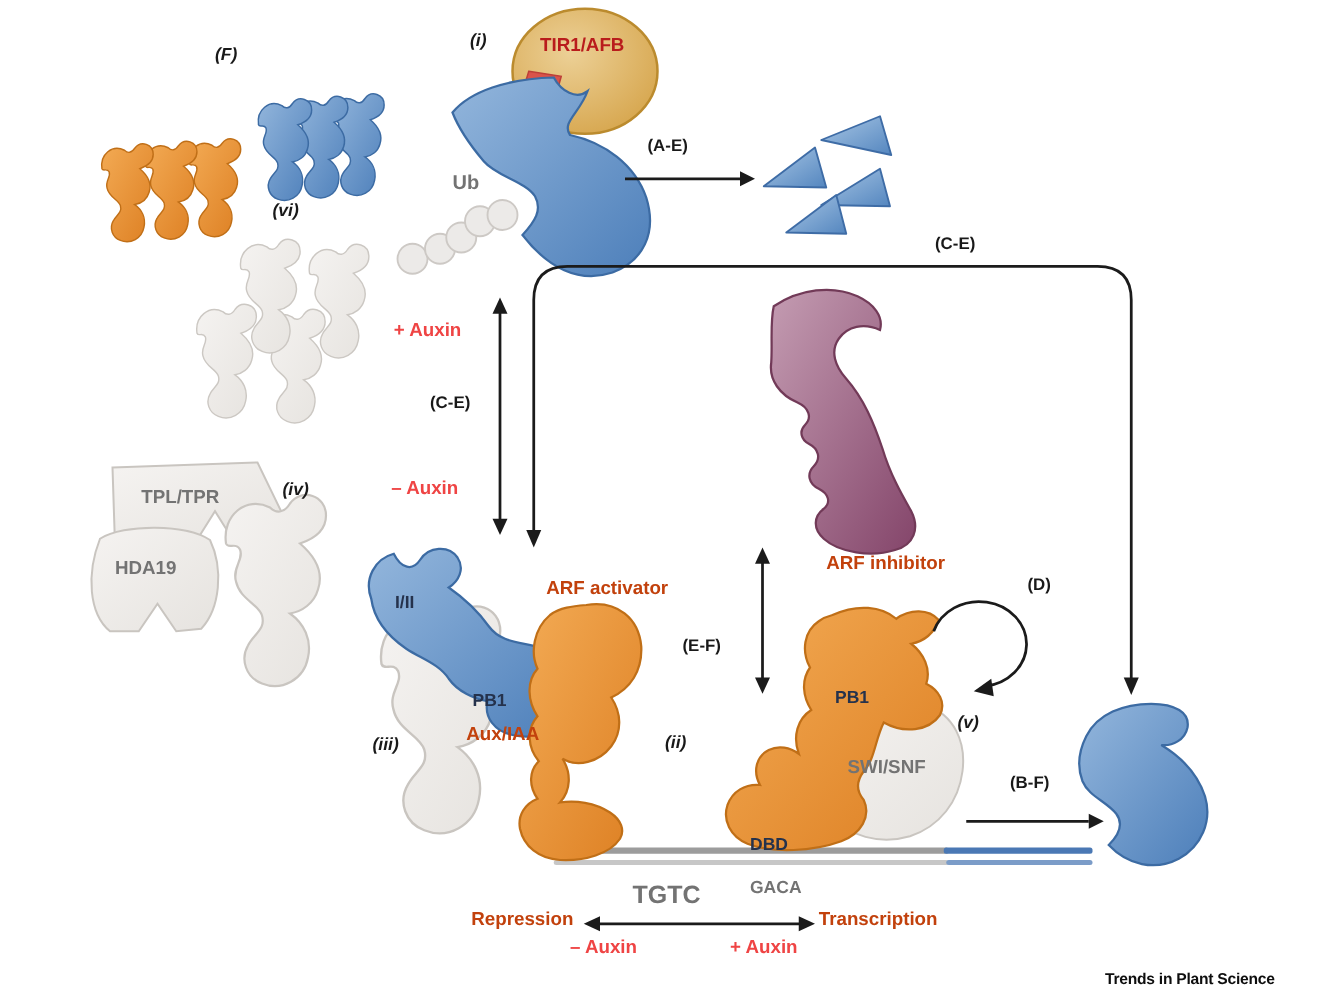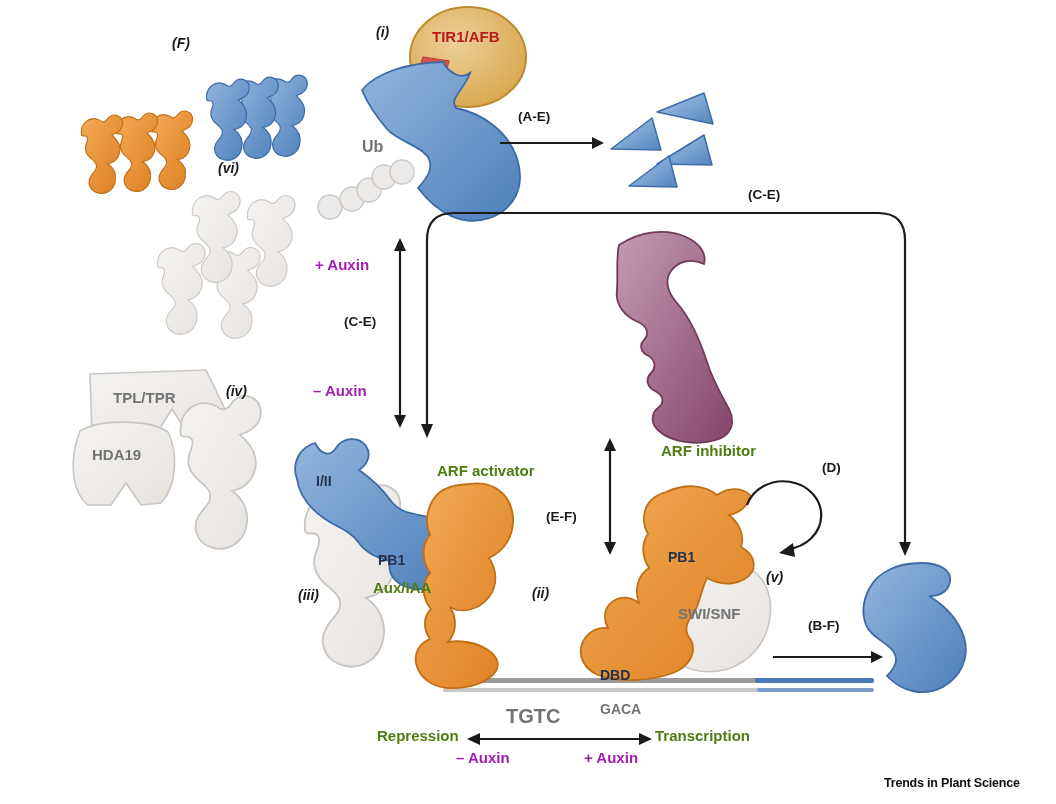--- a/index.html
+++ b/index.html
@@ -3,24 +3,24 @@
 <meta charset="utf-8">
 <style>
   html,body{margin:0;padding:0;background:#ffffff;}
   .figure{
     position:relative;width:1056px;height:804px;background:#ffffff;
     font-family:"Liberation Sans",sans-serif;overflow:hidden;
   }
   .figure svg{position:absolute;left:0;top:0;}
   .lbl{position:absolute;white-space:nowrap;line-height:1.1;
        font-size:15px;font-weight:700;color:#33333d;}
-  .lbl.dark{color:#4d7c0f;font-weight:600;}
+  .lbl.dark{color:#c2410c;font-weight:600;}
   .lbl.navy{color:#25324c;font-size:14px;margin-top:28px;}
   .lbl.gray{color:#737373;}
-  .lbl.red{color:#a21caf;}
+  .lbl.red{color:#ef4444;}
   .lbl.step{font-size:13.5px;color:#191919;}
   .lbl.marker{font-size:14px;font-style:italic;color:#191919;}
   .lbl.tan-title{color:#b91c1c;}
   .lbl.credit{font-size:12.5px;color:#0e0e0e;letter-spacing:-0.2px;}
 </style>
 </head>
 <body>
 
 <div class="figure">
 

